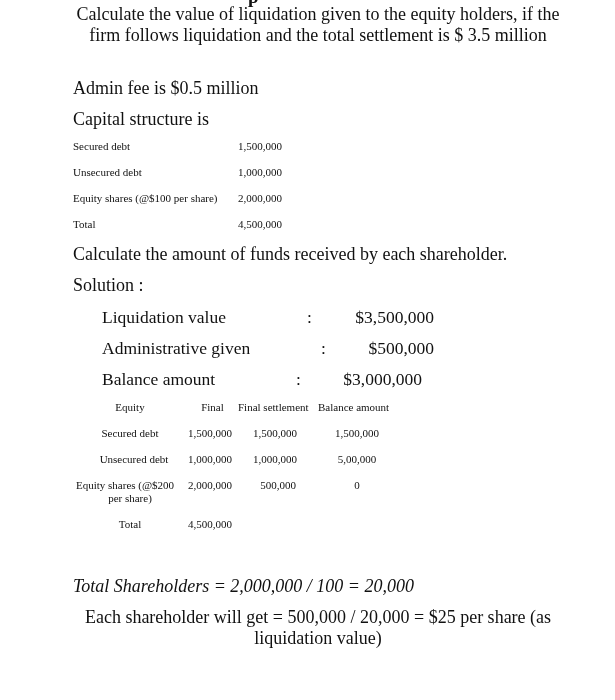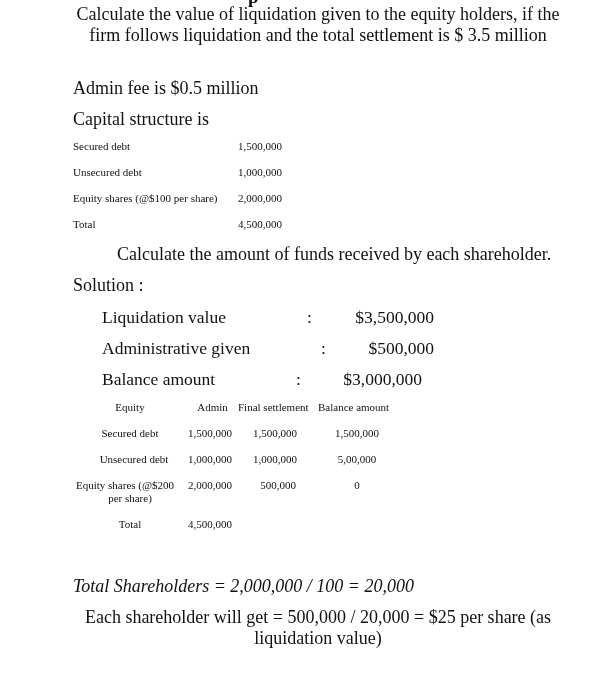--- a/index.html
+++ b/index.html
@@ -37,41 +37,41 @@
   <div class="abs small" style="left:73px; top:166px;">Unsecured debt</div>
   <div class="abs small right" style="left:200px; width:82px; top:166px;">1,000,000</div>
 
   <div class="abs small" style="left:73px; top:192px;text-align:center;">Equity shares (@$100 per share)</div>
   <div class="abs small right" style="left:200px; width:82px; top:192px;">2,000,000</div>
 
   <div class="abs small" style="left:73px; top:218px;">Total</div>
   <div class="abs small right" style="left:200px; width:82px; top:218px;">4,500,000</div>
 </div>
 
-<div class="abs big" style="left:73px; top:244px;margin-left:44px;">Calculate the amount of funds received by each shareholder.</div>
+<div class="abs big" style="left:73px; top:244px;">Calculate the amount of funds received by each shareholder.</div>
 <div class="abs big" style="left:73px; top:275px;">Solution :</div>
 
 <div>
   <div class="abs mid" style="left:73px; top:307px;">Liquidation value</div>
   <div class="abs mid" style="left:278px; top:307px;">:</div>
   <div class="abs mid right" style="left:300px; width:105px; top:307px;">$3,500,000</div>
 
   <div class="abs mid" style="left:73px; top:338px;">Administrative given</div>
   <div class="abs mid" style="left:292px; top:338px;">:</div>
   <div class="abs mid right" style="left:300px; width:105px; top:338px;">$500,000</div>
 
   <div class="abs mid" style="left:73px; top:369px;">Balance amount</div>
   <div class="abs mid" style="left:267px; top:369px;">:</div>
   <div class="abs mid right" style="left:290px; width:103px; top:369px;">$3,000,000</div>
 </div>
 
 <div>
 
   <div class="abs small center" style="left:90px; width:80px; top:401px;">Equity</div>
-  <div class="abs small center" style="left:185px; width:55px; top:401px;">Admin</div>
+  <div class="abs small center" style="left:185px; width:55px; top:401px;">Final</div>
   <div class="abs small" style="left:238px; top:401px;">Final settlement</div>
   <div class="abs small" style="left:318px; top:401px;">Balance amount</div>
 
   <div class="abs small center" style="left:80px; width:100px; top:427px;">Secured debt</div>
   <div class="abs small" style="left:188px; top:427px;">1,500,000</div>
   <div class="abs small" style="left:253px; top:427px;">1,500,000</div>
   <div class="abs small center" style="left:320px; width:74px; top:427px;">1,500,000</div>
 
   <div class="abs small center" style="left:80px; width:108px; top:453px;">Unsecured debt</div>
   <div class="abs small" style="left:188px; top:453px;">1,000,000</div>

